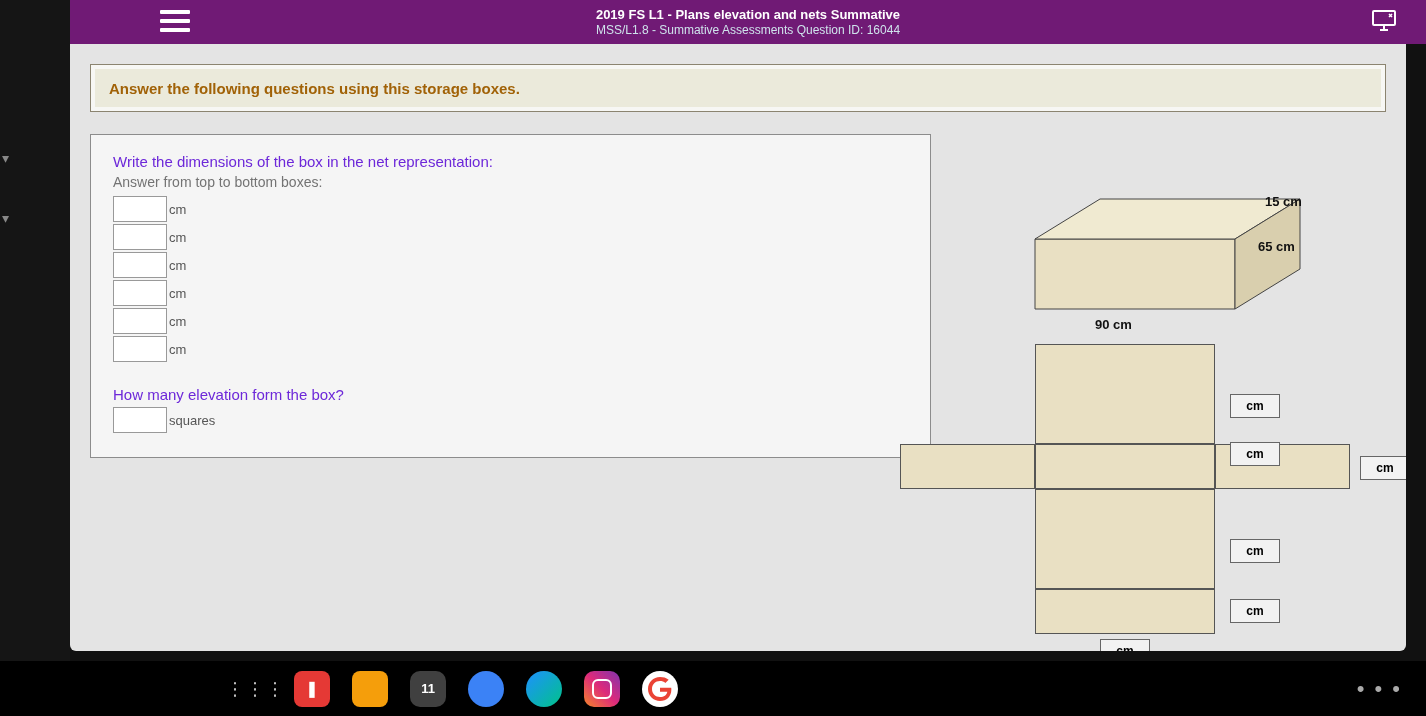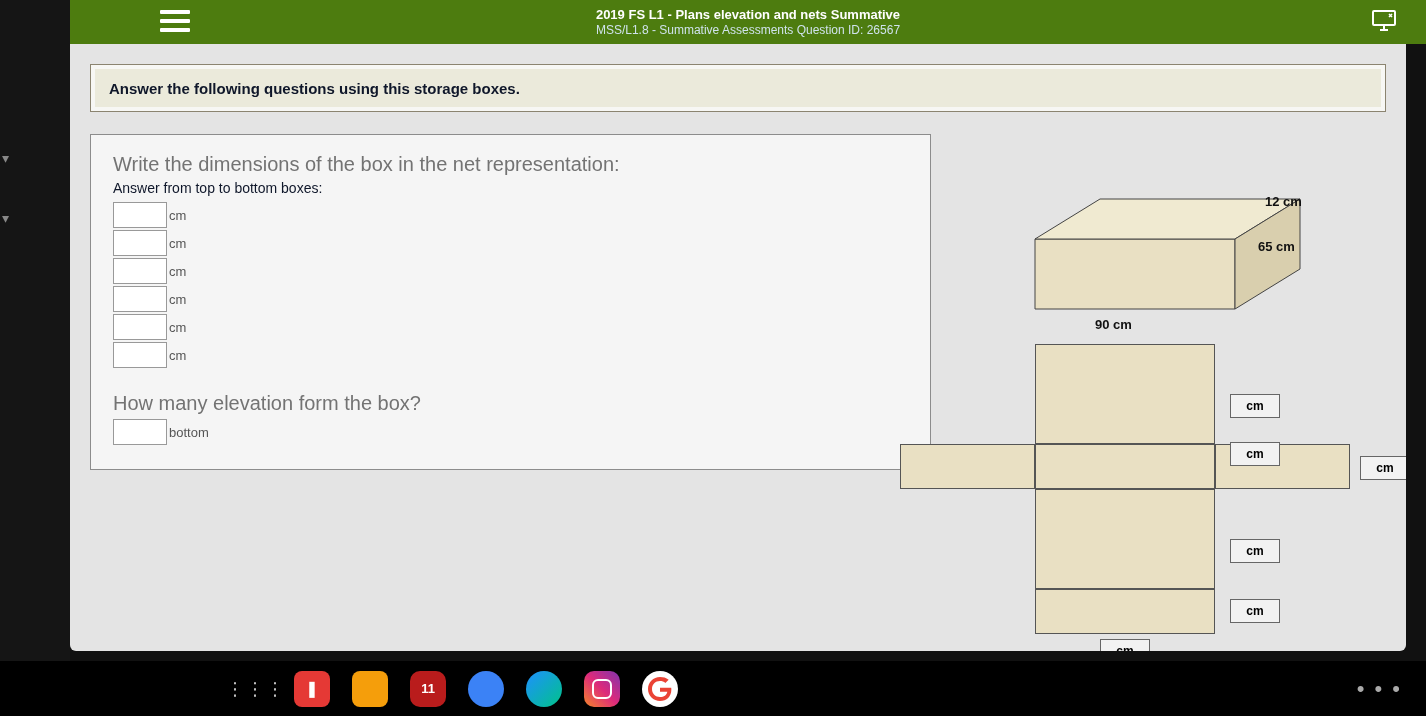--- a/index.html
+++ b/index.html
@@ -1,35 +1,35 @@
 <!DOCTYPE html>
 <html><head>
 <meta charset="utf-8">
 <style>
   html,body{margin:0;padding:0;width:1426px;height:716px;font-family:Arial,Helvetica,sans-serif;overflow:hidden;background:#111}
   
-  .header{position:absolute;left:70px;right:0;top:0;height:44px;background:#4d7c0f;color:#fff;display:flex;align-items:center;justify-content:center}
+  .header{position:absolute;left:70px;right:0;top:0;height:44px;background:#701a75;color:#fff;display:flex;align-items:center;justify-content:center}
   .header .stack{display:flex;flex-direction:column;align-items:center;line-height:1.2;font-size:13px}
   .header .t1{font-weight:700}
   .header .t2{font-size:12px;color:#cfe3ec}
   .hamburger{position:absolute;left:90px;top:6px;width:30px;height:30px;cursor:pointer;display:flex;flex-direction:column;justify-content:center;gap:5px}
   .hamburger span{display:block;height:4px;background:#fff;border-radius:1px}
   .monitor-icon{position:absolute;right:30px;top:10px;width:24px;height:22px}
   .monitor-icon svg{width:24px;height:22px;fill:none;stroke:#fff;stroke-width:2}
 
   
   .app{position:absolute;left:70px;right:20px;top:44px;bottom:65px;background:#e4e4e4;border-radius:0 0 6px 6px;overflow:hidden}
 
   
-  .prompt{position:absolute;left:20px;right:20px;top:20px;height:46px;border:1px solid #8b8470;background:#ebeadb;display:flex;align-items:center;padding:0 18px;font-size:15px;font-weight:700;color:#0f172a;box-shadow:0 0 0 4px #f7f7f4 inset}
+  .prompt{position:absolute;left:20px;right:20px;top:20px;height:46px;border:1px solid #8b8470;background:#ebeadb;display:flex;align-items:center;padding:0 18px;font-size:15px;font-weight:700;color:#a16207;box-shadow:0 0 0 4px #f7f7f4 inset}
 
   
   .qbox{position:absolute;left:20px;top:90px;width:795px;border:1px solid #8c8c8c;background:#f5f5f5;padding:18px 22px 22px}
-  .qbox .line{font-size:20px;color:#737373;margin-bottom:4px}
-  .qbox .sub{font-size:14px;color:#0f172a;margin-bottom:6px}
+  .qbox .line{font-size:15px;color:#6d28d9;margin-bottom:4px}
+  .qbox .sub{font-size:14px;color:#737373;margin-bottom:6px}
   .field-row{display:flex;align-items:center;margin:2px 0}
   .field-row input{width:48px;height:22px;border:1px solid #999;background:#fff;font-size:13px;text-align:center}
   .field-row .u{font-size:13px;color:#555;margin-left:2px}
   .gap{height:22px}
 
   
   .scene{position:absolute;left:830px;top:90px;width:560px;height:560px}
 
   
   .box3d{position:absolute;left:105px;top:35px;width:320px;height:160px}
@@ -45,21 +45,21 @@
   .leftedge .chev{position:absolute;left:2px;color:#888;font-size:14px}
   .leftedge .chev.c1{top:150px}
   .leftedge .chev.c2{top:210px}
 
   
   .taskbar{position:absolute;left:0;right:0;bottom:0;height:55px;background:#000;display:flex;align-items:center;gap:22px;padding-left:240px}
   .tb-ic{width:36px;height:36px;border-radius:8px;display:flex;align-items:center;justify-content:center}
   .dots{width:32px;height:32px;color:#ccc;font-size:18px;display:flex;align-items:center;justify-content:center;letter-spacing:2px}
   .ic-red{background:#e53935;color:#fff}
   .ic-amber{background:#f59e0b}
-  .ic-cal{background:#b91c1c;color:#fff;font-weight:700;font-size:13px;border-radius:10px}
+  .ic-cal{background:#404040;color:#fff;font-weight:700;font-size:13px;border-radius:10px}
   .ic-chat{background:#3b82f6;border-radius:50%}
   .ic-edge{background:linear-gradient(135deg,#1e90ff,#00c389);border-radius:50%}
   .ic-insta{background:linear-gradient(45deg,#f58529,#dd2a7b,#8134af);border-radius:10px;position:relative}
   .ic-insta::after{content:"";position:absolute;inset:8px;border:2px solid #fff;border-radius:6px}
   .ic-g{background:#fff;border-radius:50%;position:relative}
   .tb-clock{margin-left:auto;margin-right:24px;color:#aaa;font-size:22px;letter-spacing:2px}
 </style>
 </head>
 <body>
 
@@ -69,21 +69,21 @@
 </div>
 
 <div class="header">
   <div class="hamburger">
     <span></span>
       <span></span>
       <span></span>
   </div>
   <div class="stack">
     <div class="t1">2019 FS L1 - Plans elevation and nets Summative</div>
-    <div class="t2">MSS/L1.8 - Summative Assessments Question ID: 26567</div>
+    <div class="t2">MSS/L1.8 - Summative Assessments Question ID: 16044</div>
   </div>
   <div class="monitor-icon">
     <svg viewBox="0 0 24 22">
         <rect x="1" y="1" width="22" height="14" rx="1"></rect>
         <path d="M8 20h8M12 15v5"></path>
         <path d="M17 4l3 3M20 4l-3 3" stroke-width="1.5"></path>
       </svg>
   </div>
 </div>
 
@@ -119,34 +119,34 @@
       </div>
     <div class="field-row">
         <input style="">
         <span class="u">cm</span>
       </div>
 
     <div class="gap"></div>
     <div class="line">How many elevation form the box?</div>
     <div class="field-row">
         <input style="">
-        <span class="u">bottom</span>
+        <span class="u">squares</span>
       </div>
   </div>
 
   <div class="scene">
 
     <div class="box3d">
       <svg viewBox="0 0 320 160" width="320" height="160">
         <polygon points="30,70 230,70 230,140 30,140" fill="#e9e0c3" stroke="#444"></polygon>
         <polygon points="30,70 95,30 295,30 230,70" fill="#f0ead1" stroke="#444"></polygon>
         <polygon points="230,70 295,30 295,100 230,140" fill="#d9cfae" stroke="#444"></polygon>
       </svg>
     </div>
-    <div class="lbl" style="left:365px;top:60px">12 cm</div>
+    <div class="lbl" style="left:365px;top:60px">15 cm</div>
     <div class="lbl" style="left:358px;top:105px">65 cm</div>
     <div class="lbl" style="left:195px;top:183px">90 cm</div>
 
     <div class="net">
 
       <div class="panel" style="left:135px;top:0;   width:180px;height:100px"></div>
       <div class="panel" style="left:135px;top:100px;width:180px;height:45px"></div>
       <div class="panel" style="left:0;   top:100px;width:135px;height:45px"></div>
       <div class="panel" style="left:315px;top:100px;width:135px;height:45px"></div>
       <div class="panel" style="left:135px;top:145px;width:180px;height:100px"></div>

